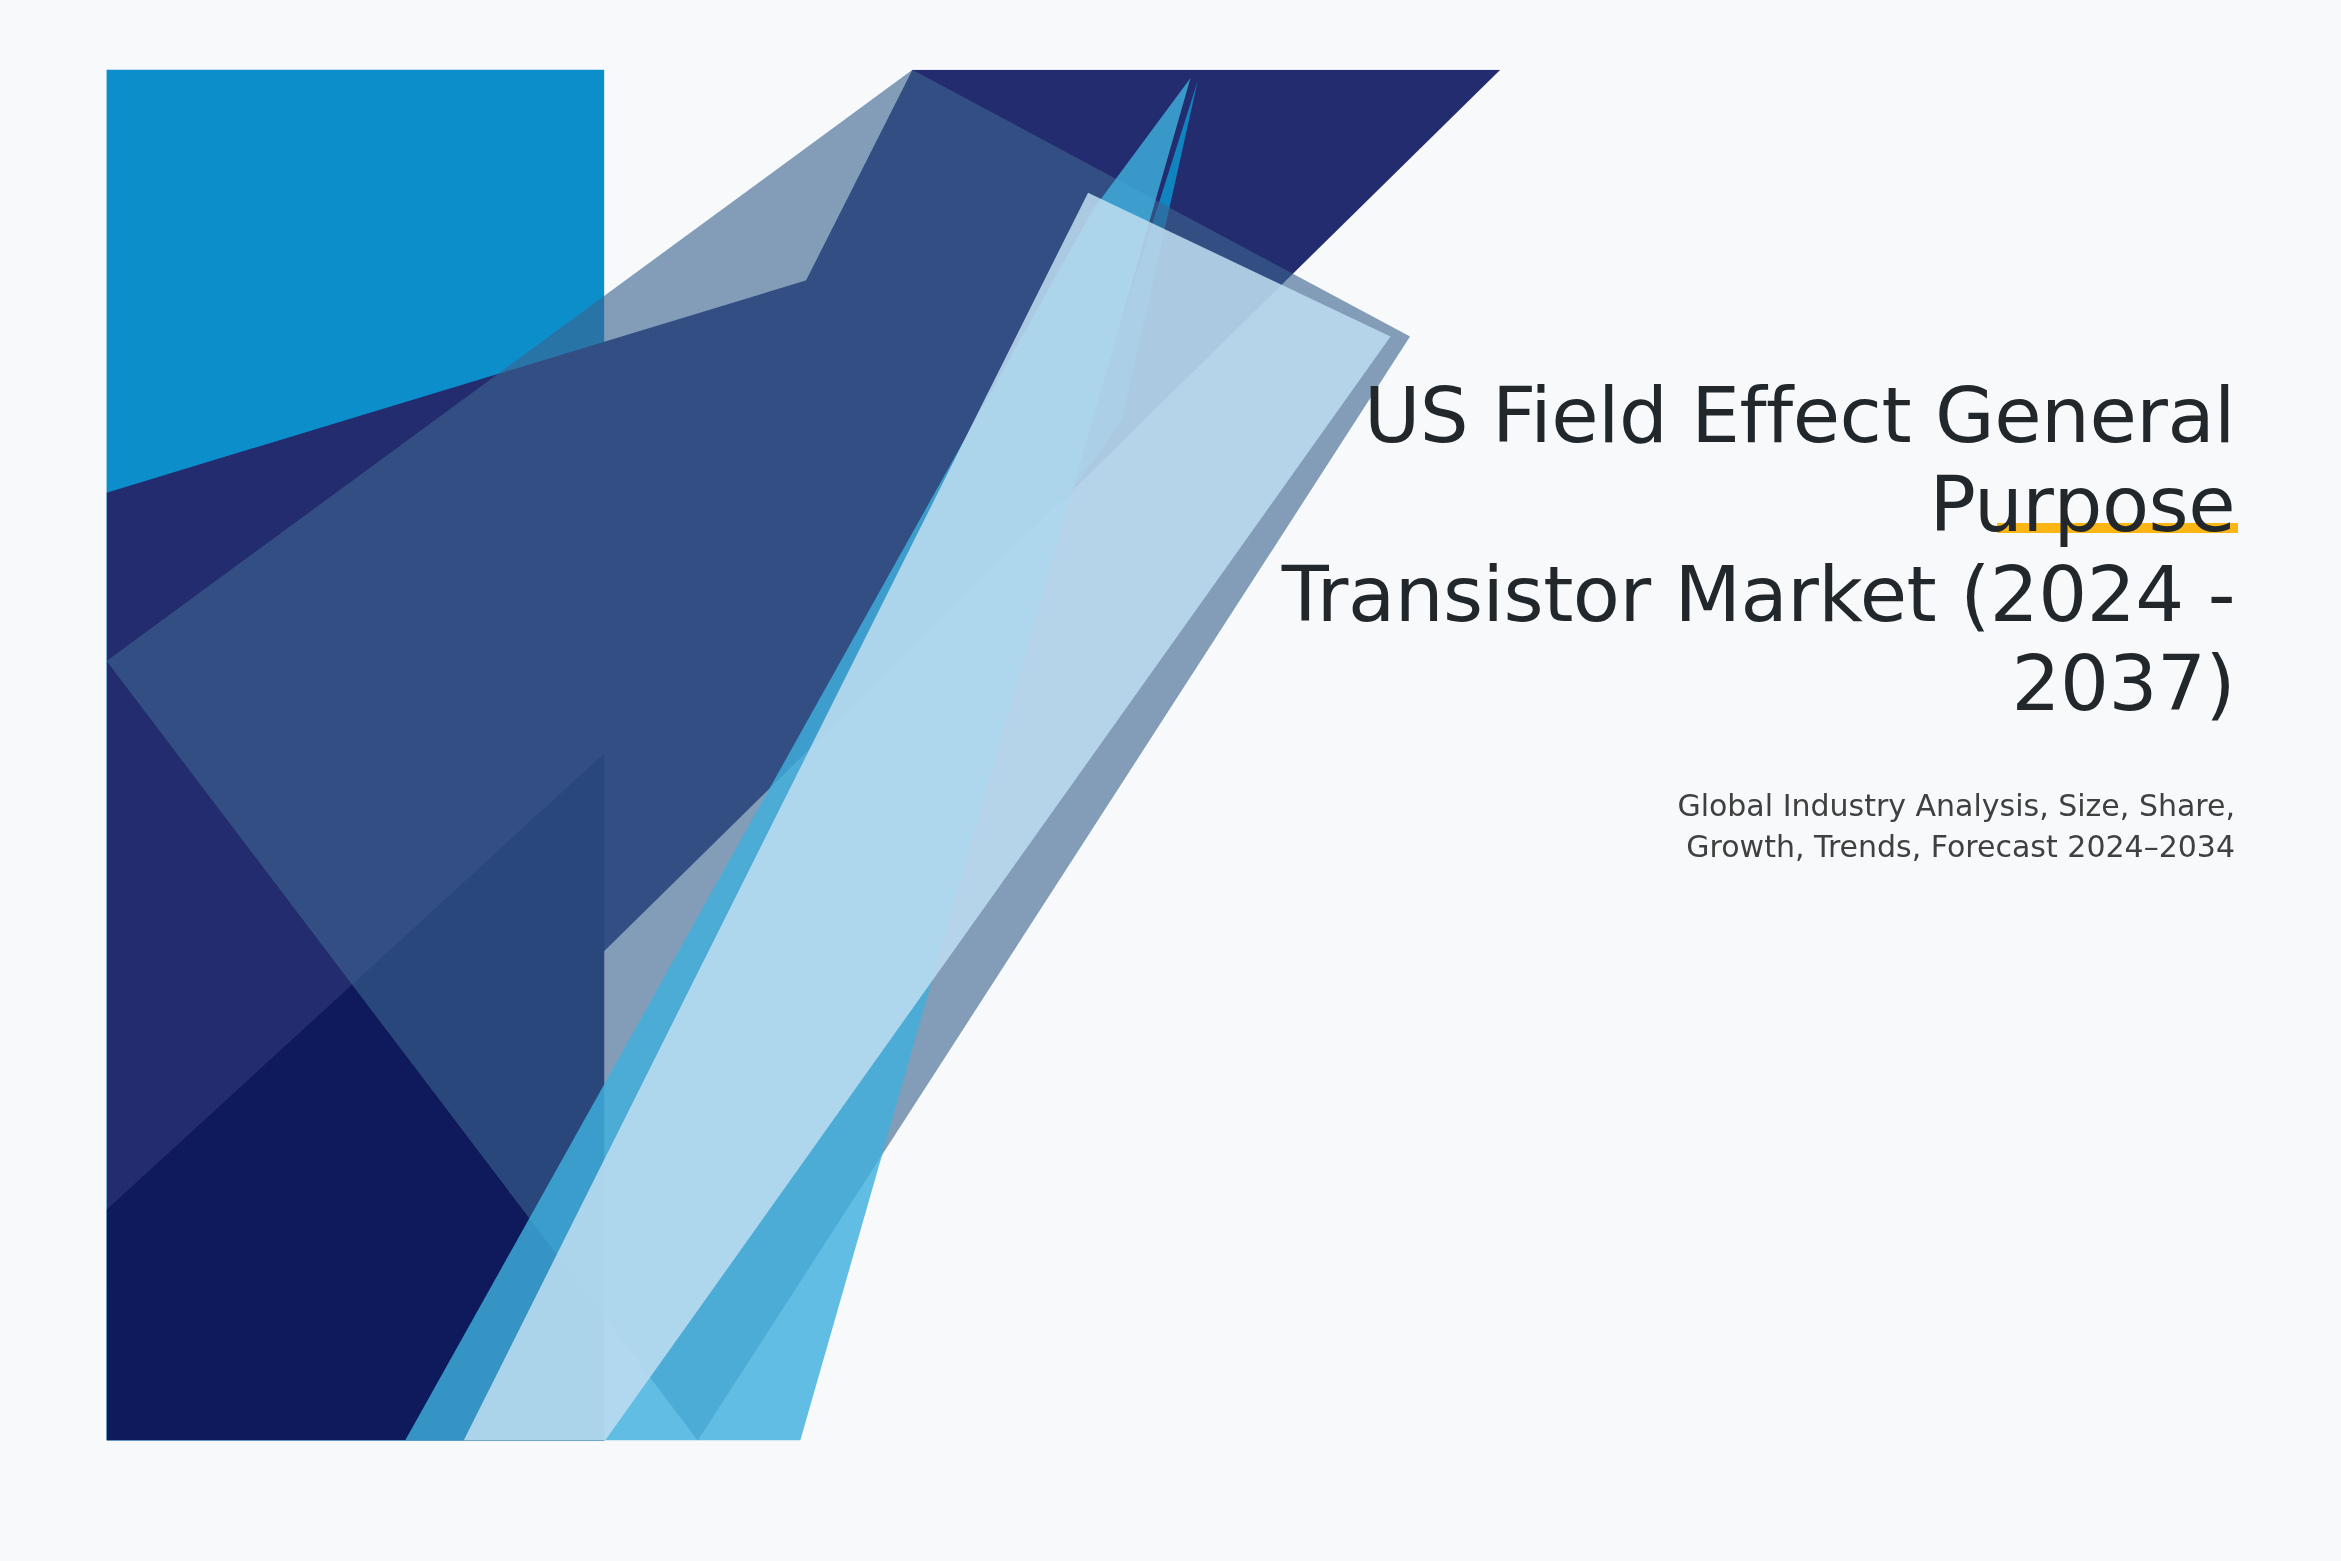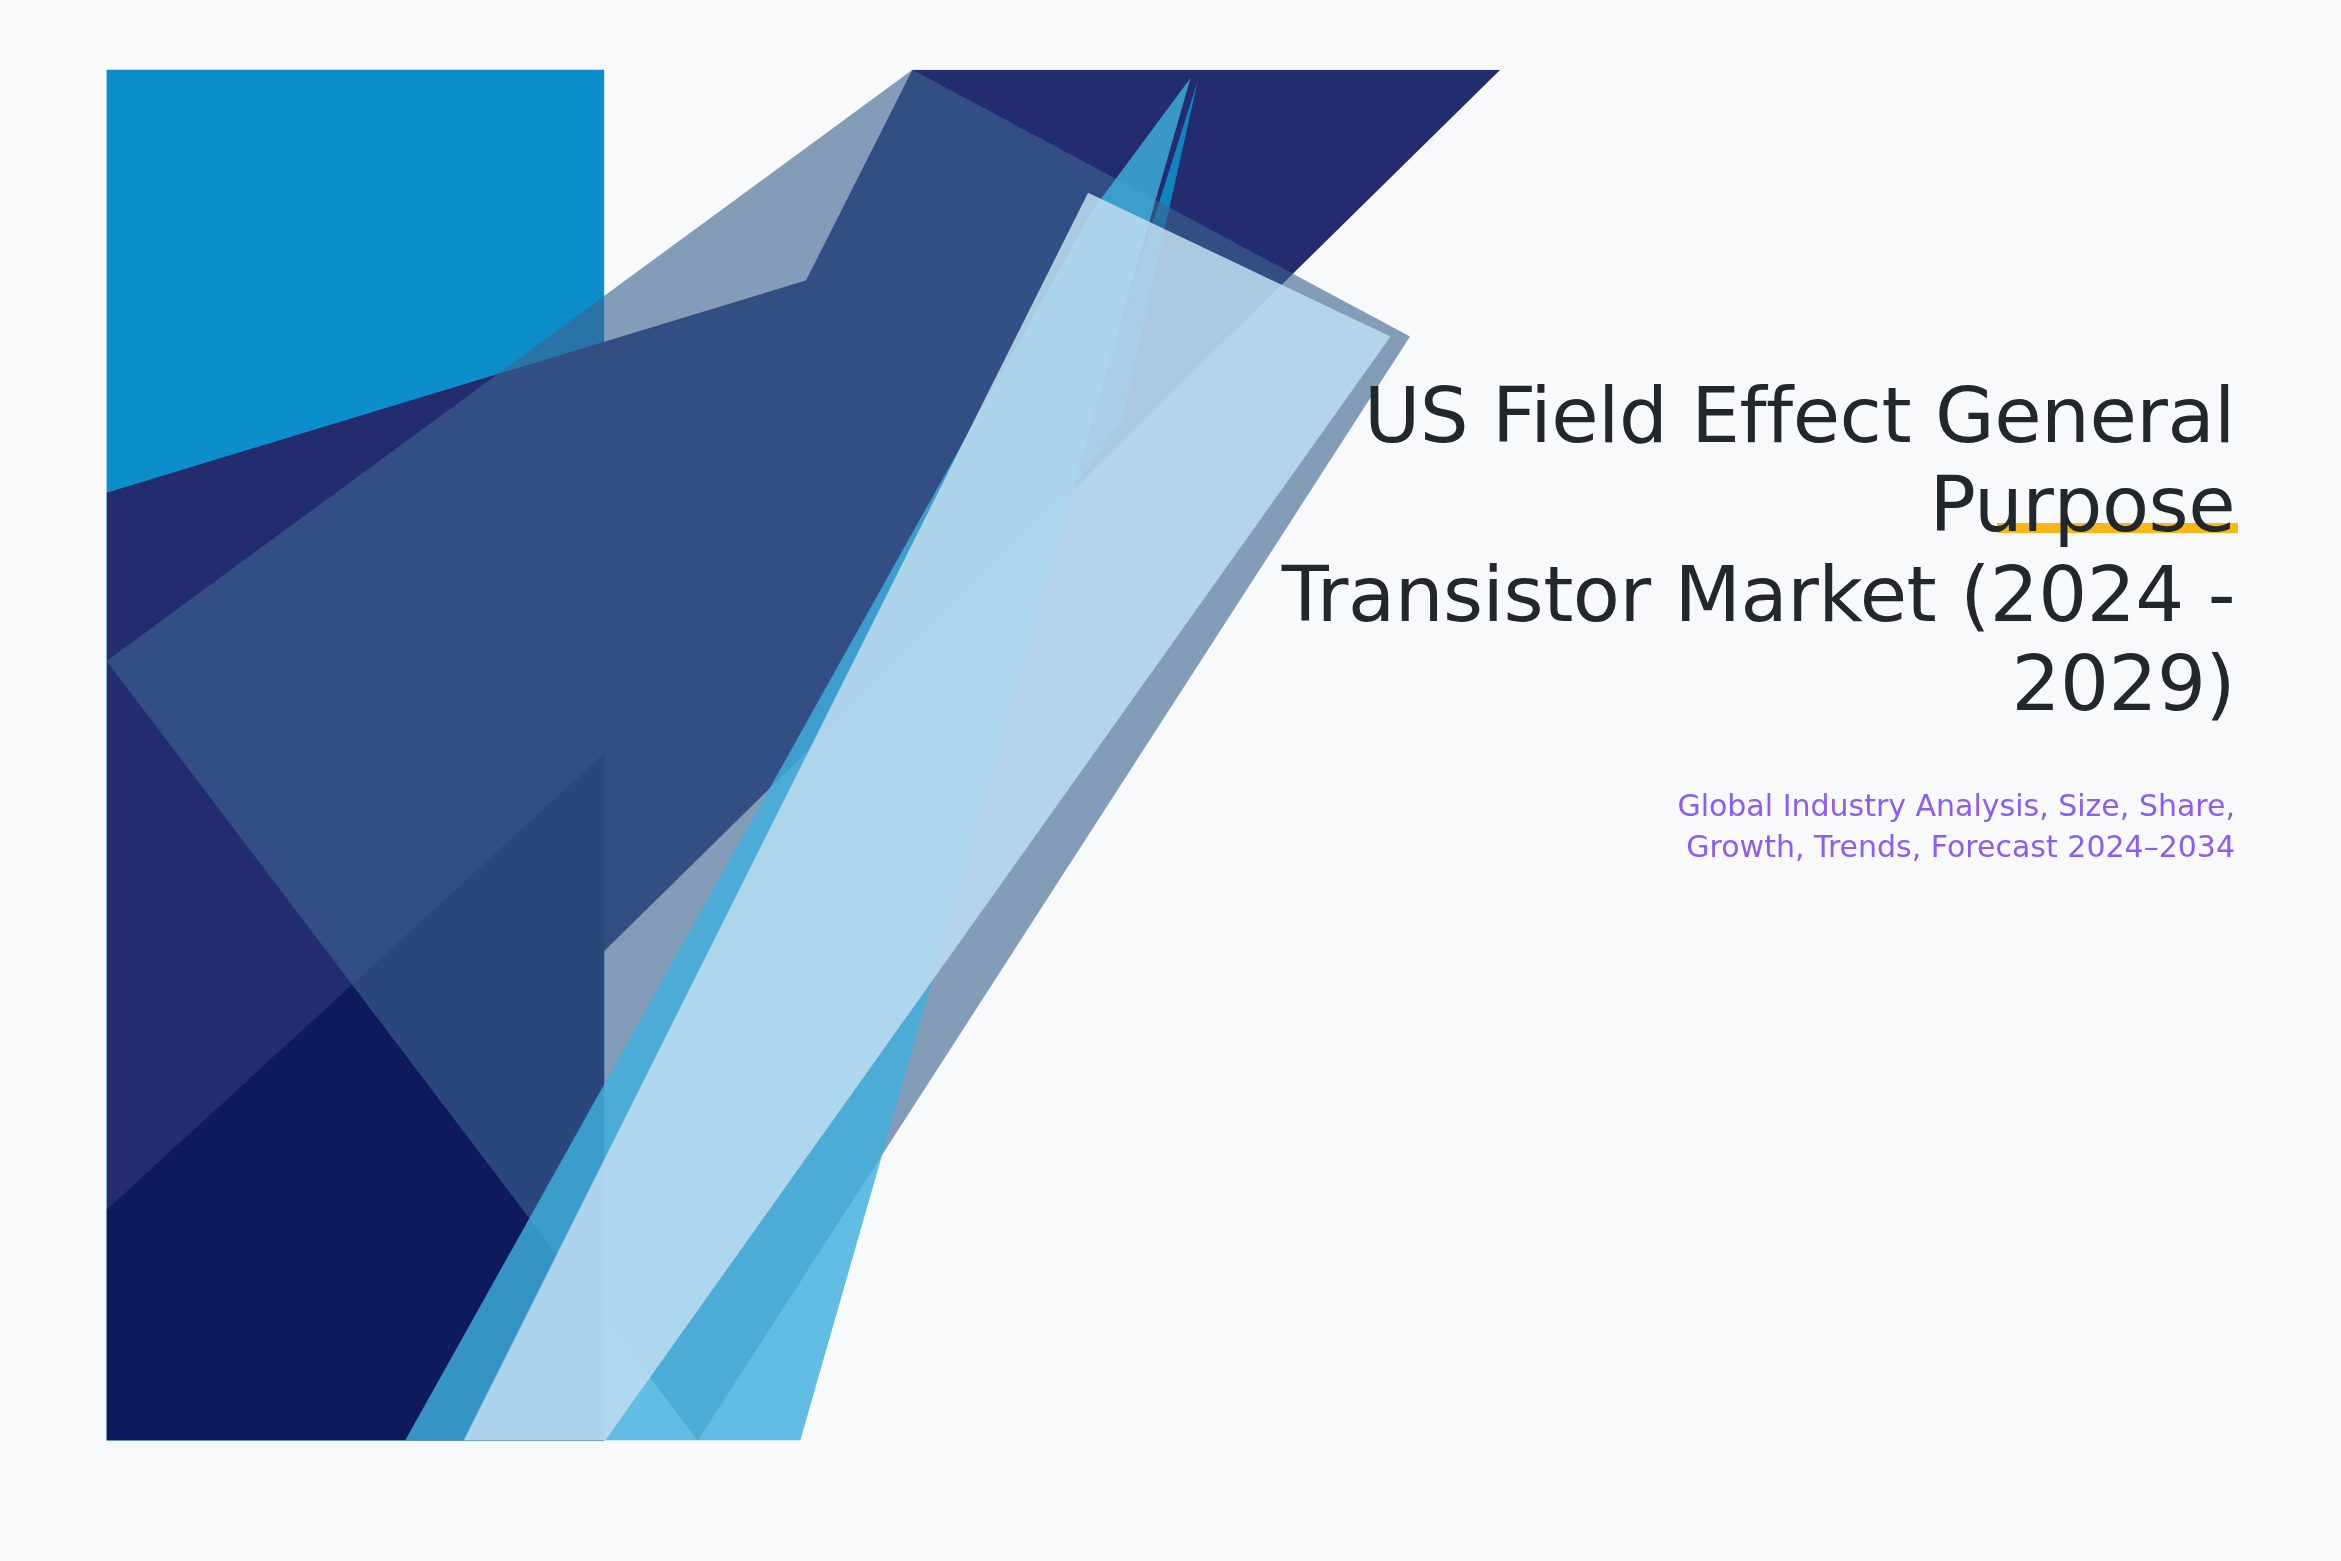--- a/index.html
+++ b/index.html
@@ -78,21 +78,21 @@
     text-align: right;
     white-space: pre-line;
   }
 
   #page-subtitle {
     margin: 58px 0 0 0;
     font-family: "DejaVu Sans", sans-serif;
     font-weight: 400;
     font-size: 30px;
     line-height: 1.36;
-    color: #8b5cf6;
+    color: #404040;
     text-align: right;
     white-space: pre-line;
   }
 </style>
 </head>
 <body>
 
 <div id="cover">
 
   <div id="artwork">
@@ -134,20 +134,20 @@
       <g clip-path="url(#wideClip)">
         <polygon points="2230,395 2850,690 1240,2953 950,2953" fill="#bcdcef" fill-opacity="0.88"></polygon>
       </g>
     </svg>
   </div>
 
   <div id="text-block">
     <div id="title-wrap">
       <div id="gold-underline"></div>
       <h1 id="page-title">US Field Effect General Purpose
-Transistor Market (2024 - 2029)</h1>
+Transistor Market (2024 - 2037)</h1>
     </div>
     <p id="page-subtitle">Global Industry Analysis, Size, Share,
 Growth, Trends, Forecast 2024–2034</p>
   </div>
 
 </div>
 
 
 </body></html>

